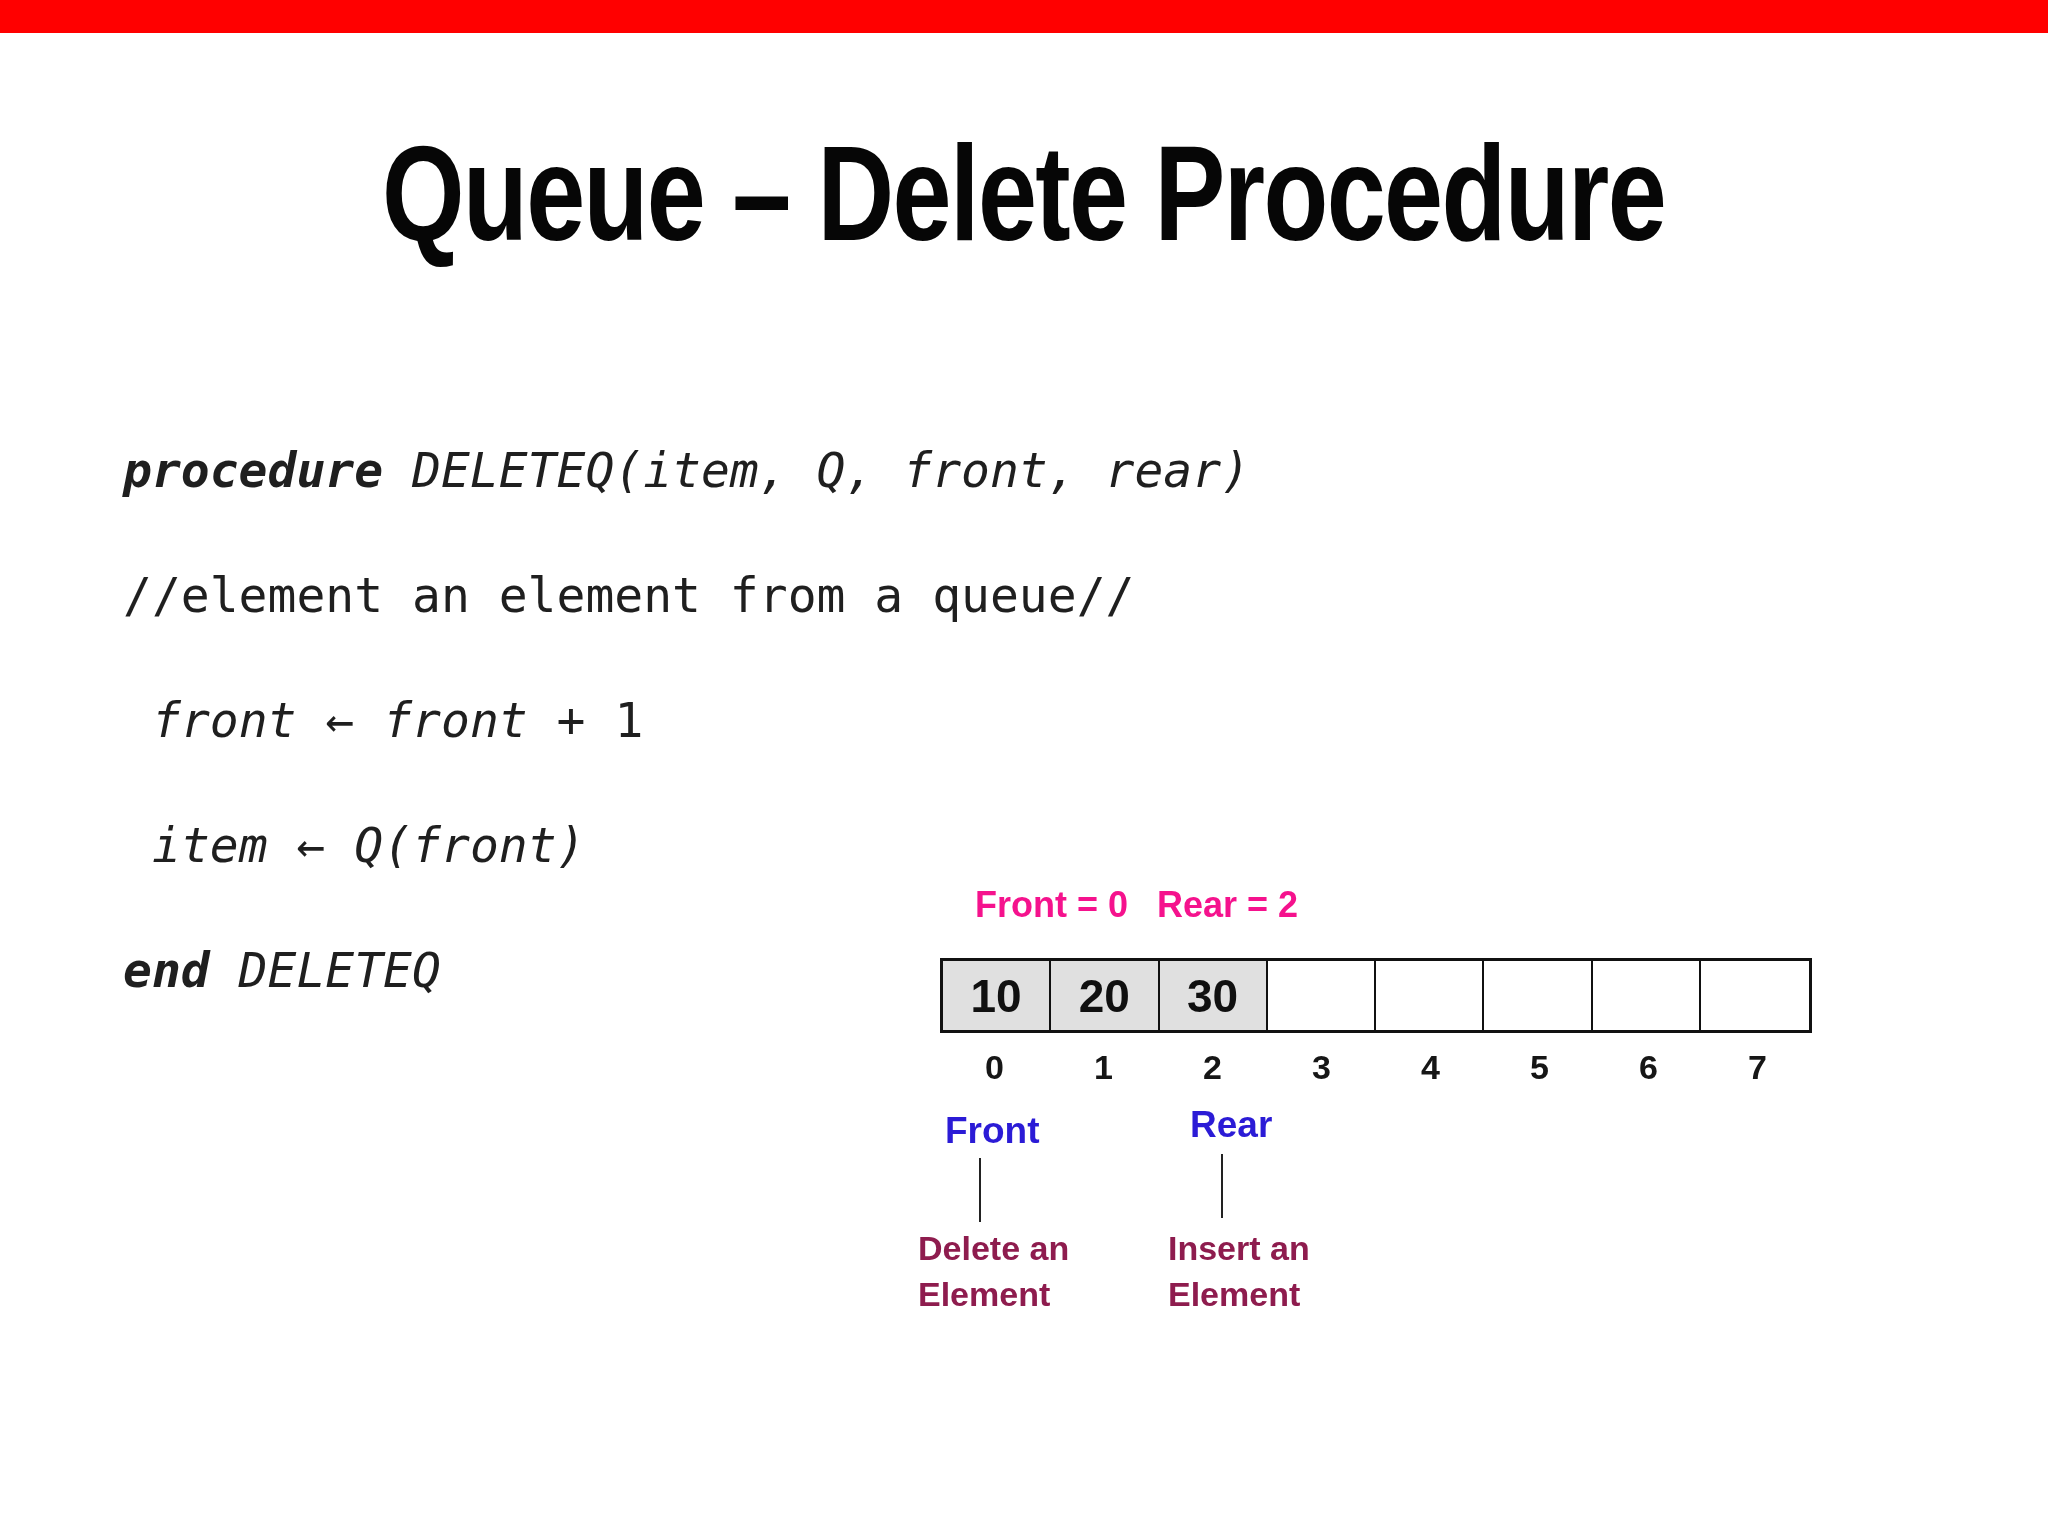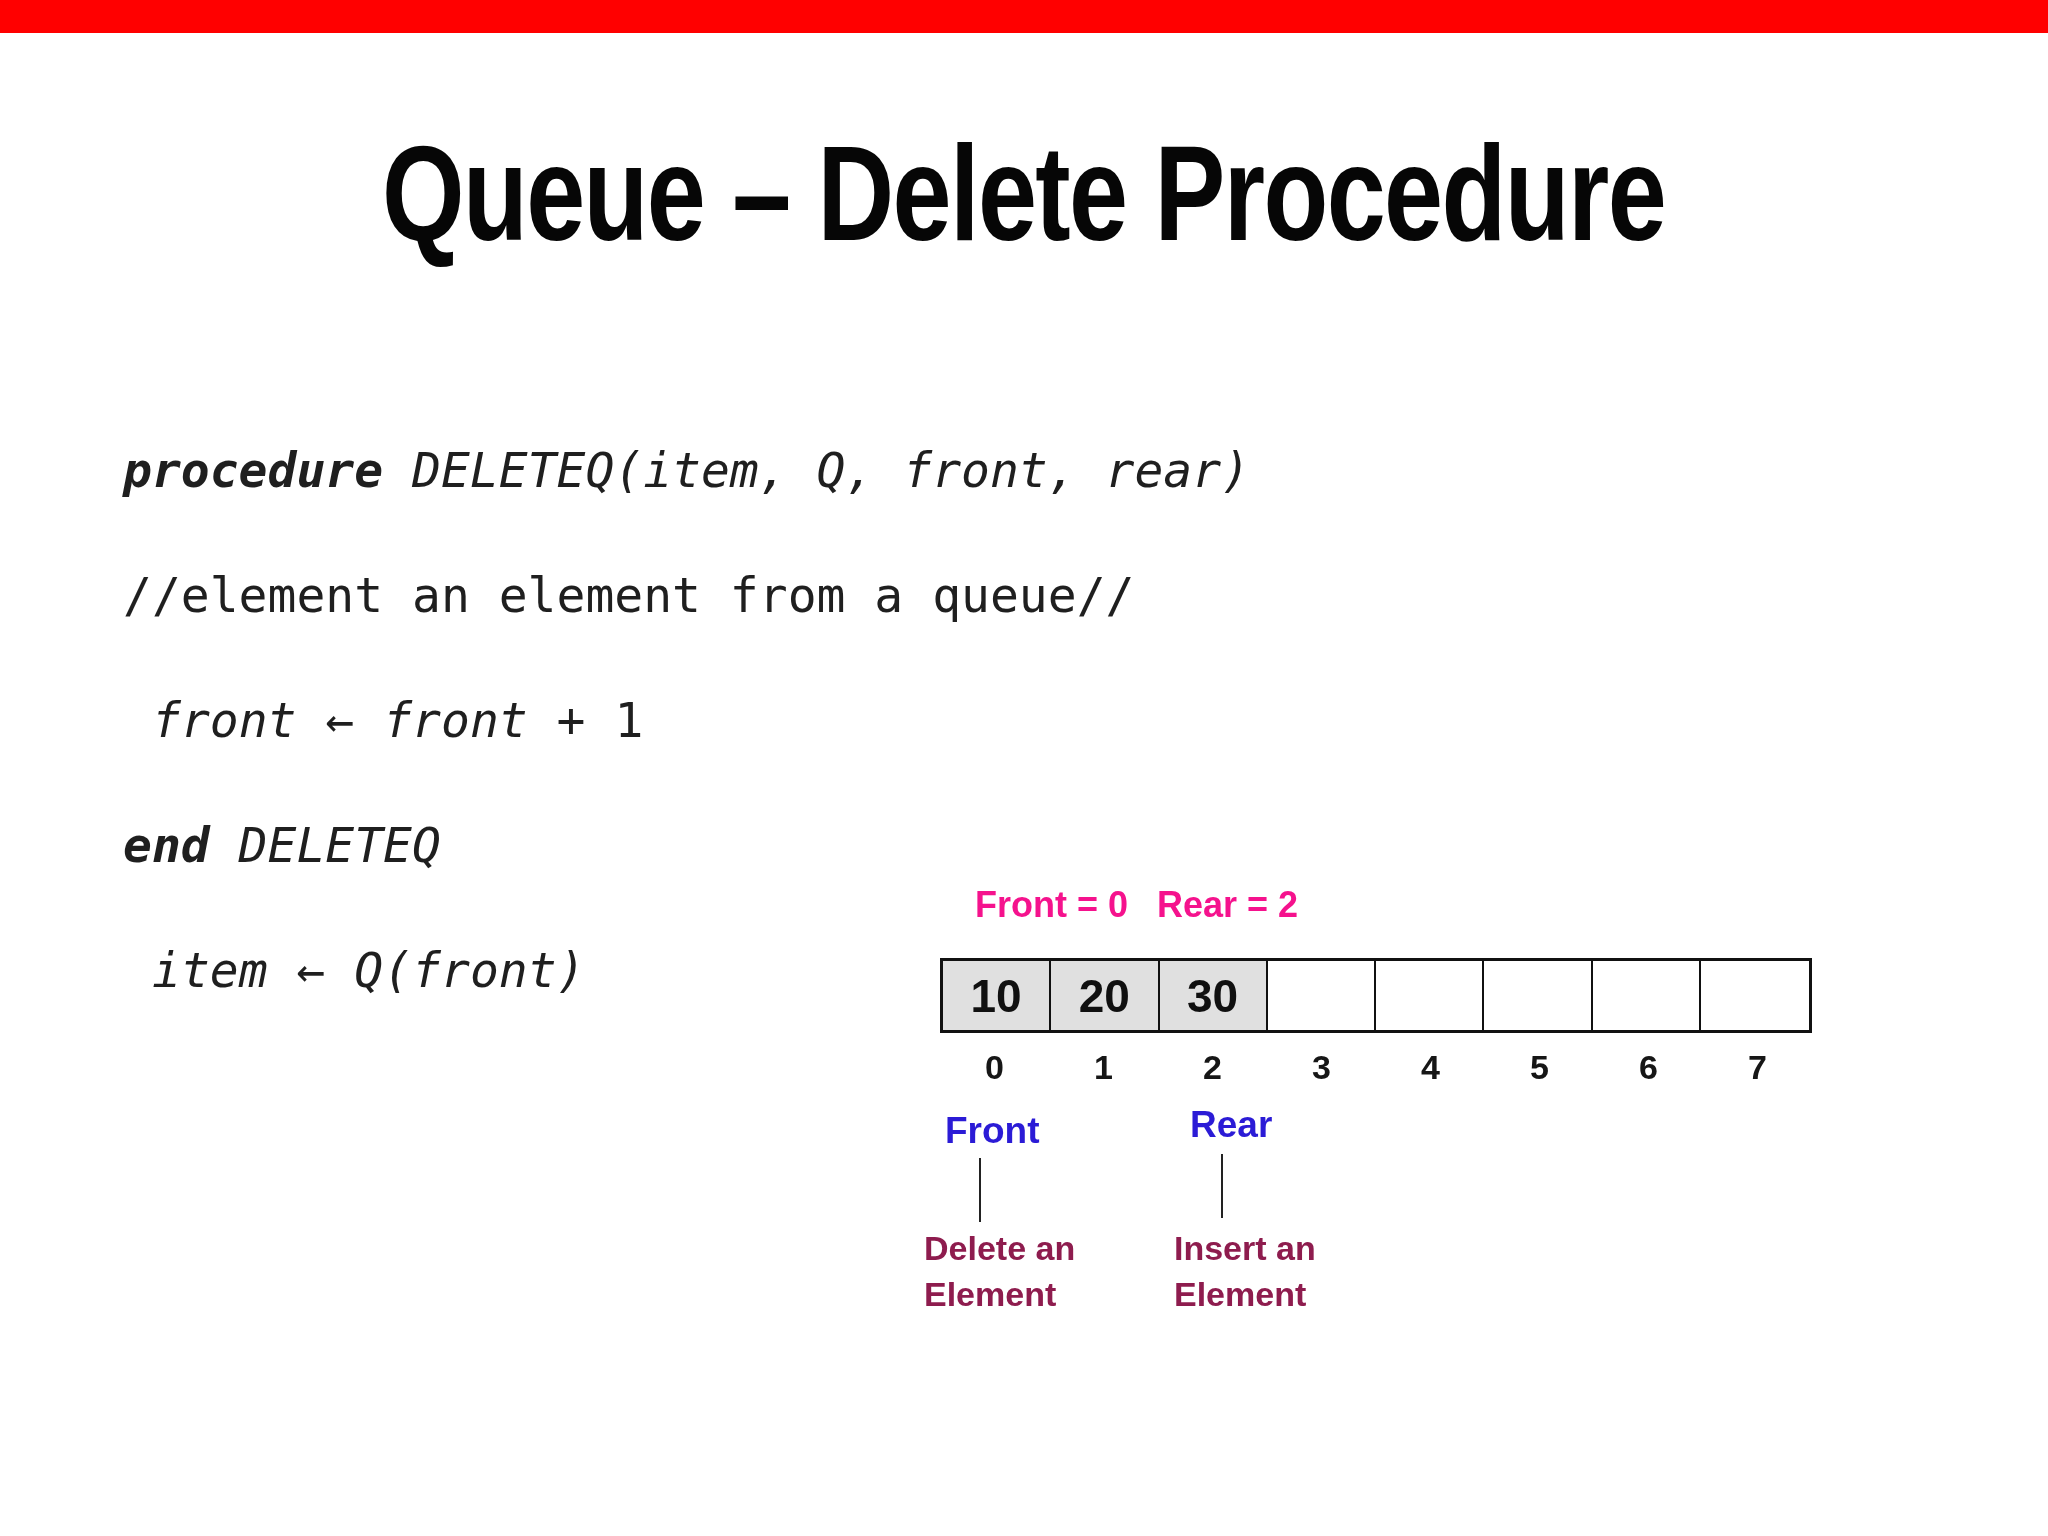--- a/index.html
+++ b/index.html
@@ -42,39 +42,39 @@
 
   .blue-label{position:absolute;font-size:37px;font-weight:bold;color:var(--blue);white-space:nowrap;}
   .blue-front{left:945px;top:1110px;}
   .blue-rear{left:1190px;top:1104px;}
 
   .pointer-line{position:absolute;width:2px;height:64px;background:#222222;}
   .line-front{left:979px;top:1158px;}
   .line-rear{left:1221px;top:1154px;}
 
   .caption{position:absolute;font-size:34px;font-weight:bold;color:var(--maroon);white-space:nowrap;}
-  .caption div{height:46px;line-height:40px;margin-left:6px;}
+  .caption div{height:46px;line-height:40px;}
   .caption-delete{left:918px;top:1228px;}
   .caption-insert{left:1168px;top:1228px;}
 </style>
 </head>
 <body>
 
 <div class="top-bar"></div>
 
 <div class="title-wrap">
   <span class="title">Queue – Delete Procedure</span>
 </div>
 
 <div class="code-block">
     <div class="code-line"><span class="seg-bold">procedure </span><span class="seg-italic">DELETEQ(item, Q, front, rear)</span></div>
     <div class="code-line"><span class="seg-normal">//element an element from a queue//</span></div>
     <div class="code-line indent"><span class="seg-italic">front</span><span class="seg-normal"> ← </span><span class="seg-italic">front</span><span class="seg-normal"> + 1</span></div>
+    <div class="code-line indent"><span class="seg-italic">item</span><span class="seg-normal"> ← </span><span class="seg-italic">Q(front)</span></div>
     <div class="code-line"><span class="seg-bold">end </span><span class="seg-italic">DELETEQ</span></div>
-    <div class="code-line indent"><span class="seg-italic">item</span><span class="seg-normal"> ← </span><span class="seg-italic">Q(front)</span></div>
   </div>
 
 <div class="pink-label pink-front">Front = 0</div>
 <div class="pink-label pink-rear">Rear = 2</div>
 
 <div class="queue-array">
     <div class="qcell filled">10</div>
     <div class="qcell filled">20</div>
     <div class="qcell filled">30</div>
     <div class="qcell"></div>

